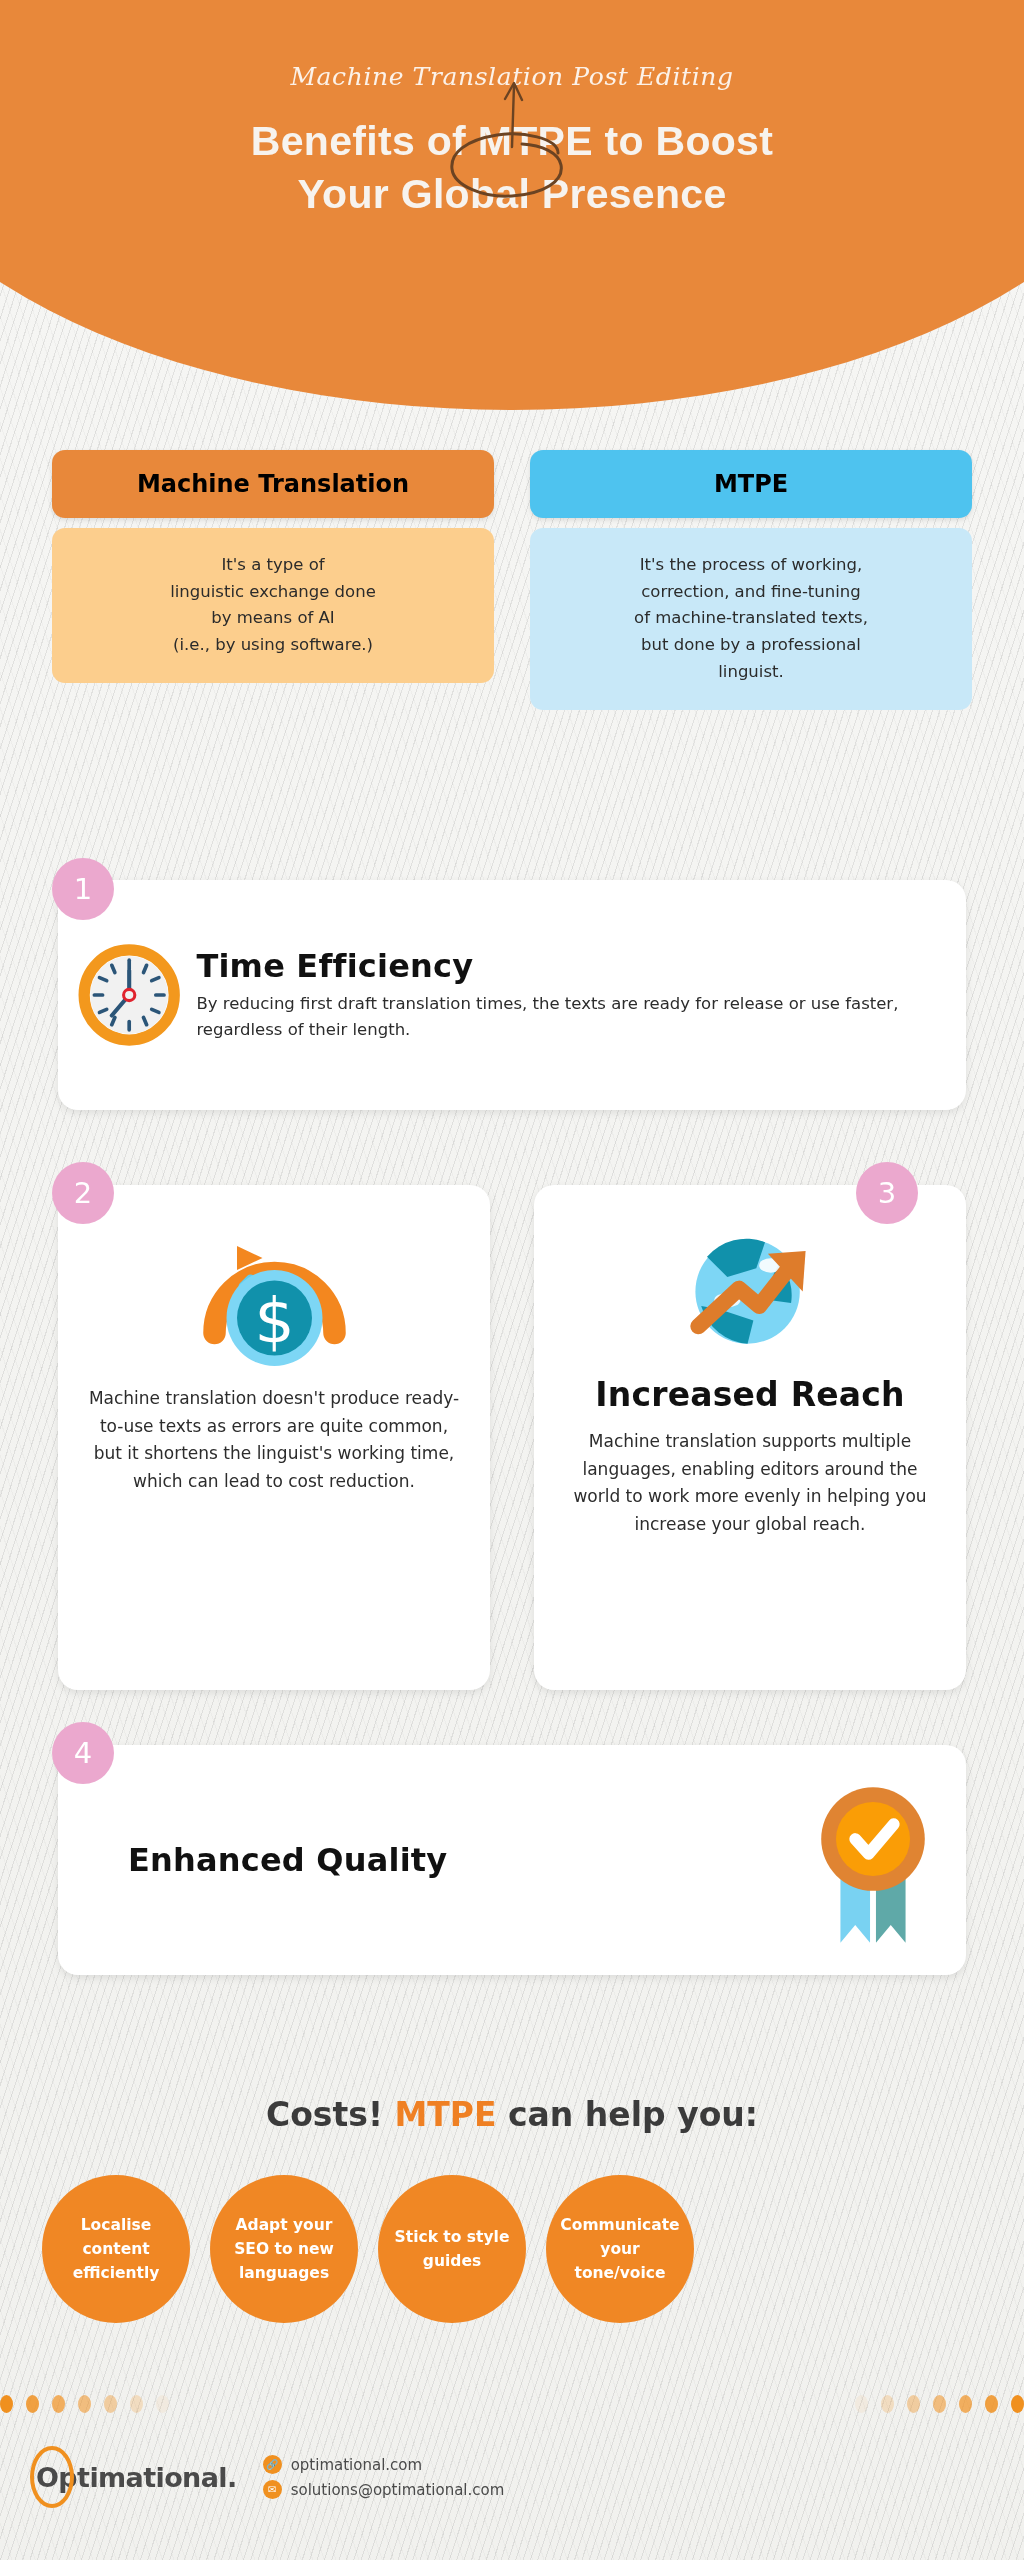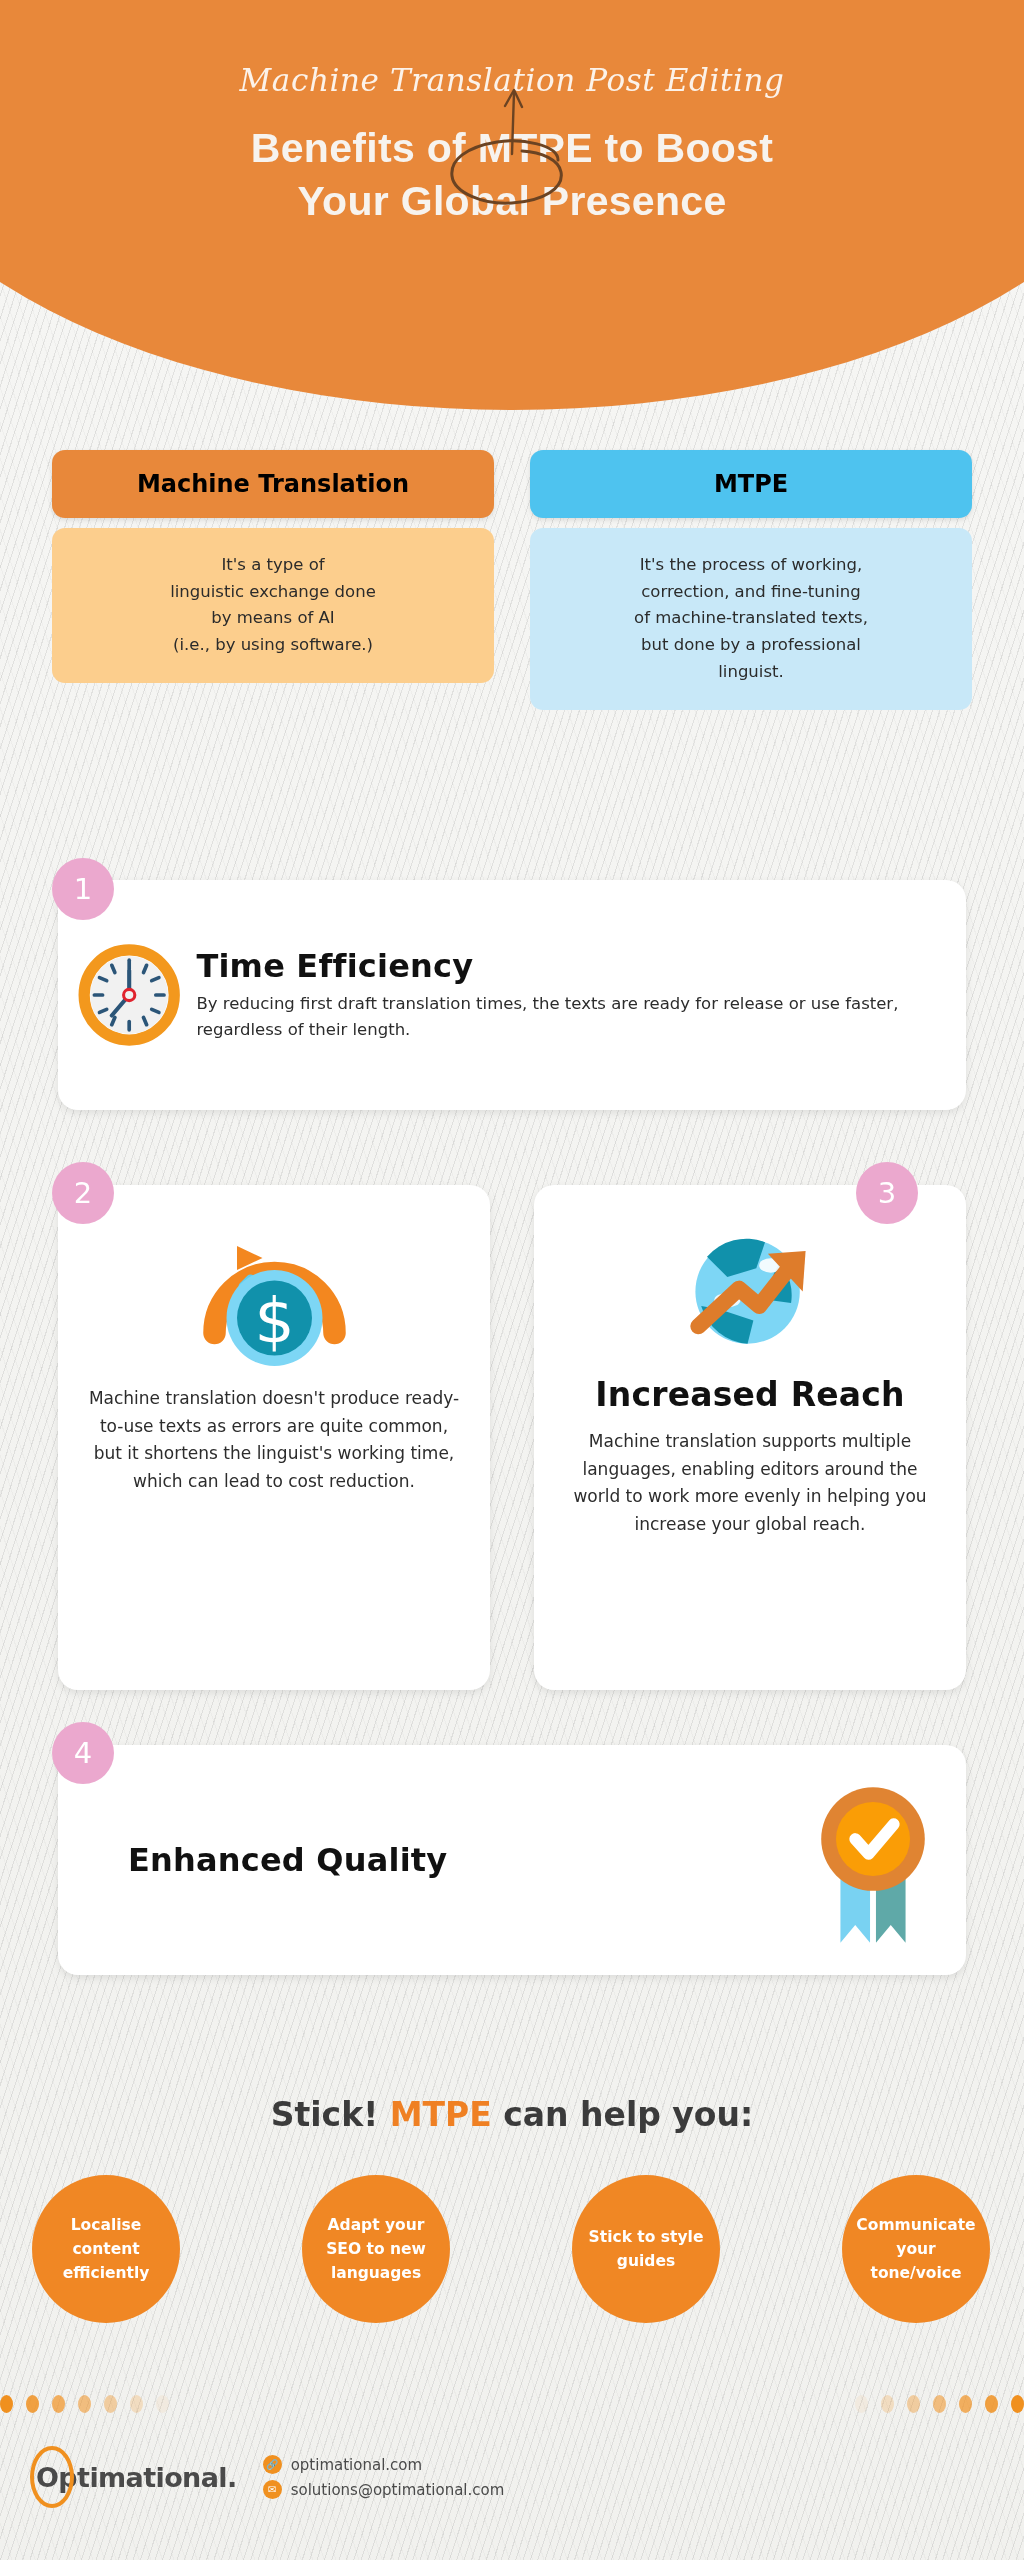--- a/index.html
+++ b/index.html
@@ -47,21 +47,21 @@
     position: absolute;
     left: 0; right: 0;
     top: 0;
     z-index: 4;
     text-align: center;
     padding-top: 62px;
   }
   .kicker {
     font-family: "DejaVu Serif", "Liberation Serif", serif;
     font-style: italic;
-    font-size: 31px;
+    font-size: 25px;
     letter-spacing: .6px;
     color: #fdf6ef;
     opacity: .97;
   }
   .title-wrap { position: relative; margin-top: 24px; }
   .main-title {
     font-family: Liberation Sans, sans-serif;
     font-weight: bold;
     font-size: 41px;
     line-height: 1.30;
@@ -167,24 +167,24 @@
     top: 2095px; left: 0; right: 0;
     text-align: center;
     font-size: 33px;
     font-weight: bold;
     color: #3b3b3b;
     z-index: 3;
   }
   .extra-head .hl { color: #ef8023; }
   .bubbles {
     position: absolute;
-    top: 2175px; left: 32px; right: 34px;
+    top: 2175px; left: 42px; right: 34px;
     display: flex;
-    justify-content: space-between;
-    z-index: 3;
+    z-index: 3;
+    gap: 20px;
   }
   .bubble {
     width: 148px; height: 148px;
     border-radius: 50%;
     background: #f08724;
     color: #fff;
     font-weight: bold;
     font-size: 15.5px;
     line-height: 1.55;
     display: flex; align-items: center; justify-content: center;
@@ -344,21 +344,21 @@
         <polygon points="28,62 48,62 48,118 38,106 28,118" fill="#79d2f2"></polygon>
         <polygon points="52,62 72,62 72,118 62,106 52,118" fill="#5fa9a8"></polygon>
         <circle cx="50" cy="48" r="35" fill="#e08432"></circle>
         <circle cx="50" cy="48" r="25" fill="#fa9d06"></circle>
         <path d="M38 48 L47 58 L64 38" fill="none" stroke="#ffffff" stroke-width="8" stroke-linecap="round" stroke-linejoin="round"></path>
       </svg>
     </div>
   </div>
 
   <div class="extra-head">
-    <span>Stick! </span><span class="hl">MTPE</span><span> can help you:</span>
+    <span>Costs! </span><span class="hl">MTPE</span><span> can help you:</span>
   </div>
 
   <div class="bubbles">
     <div class="bubble">Localise content efficiently</div>
     <div class="bubble">Adapt your SEO to new languages</div>
     <div class="bubble">Stick to style guides</div>
     <div class="bubble">Communicate your tone/voice</div>
   </div>
 
   <div class="dot-divider" id="dotdiv">

